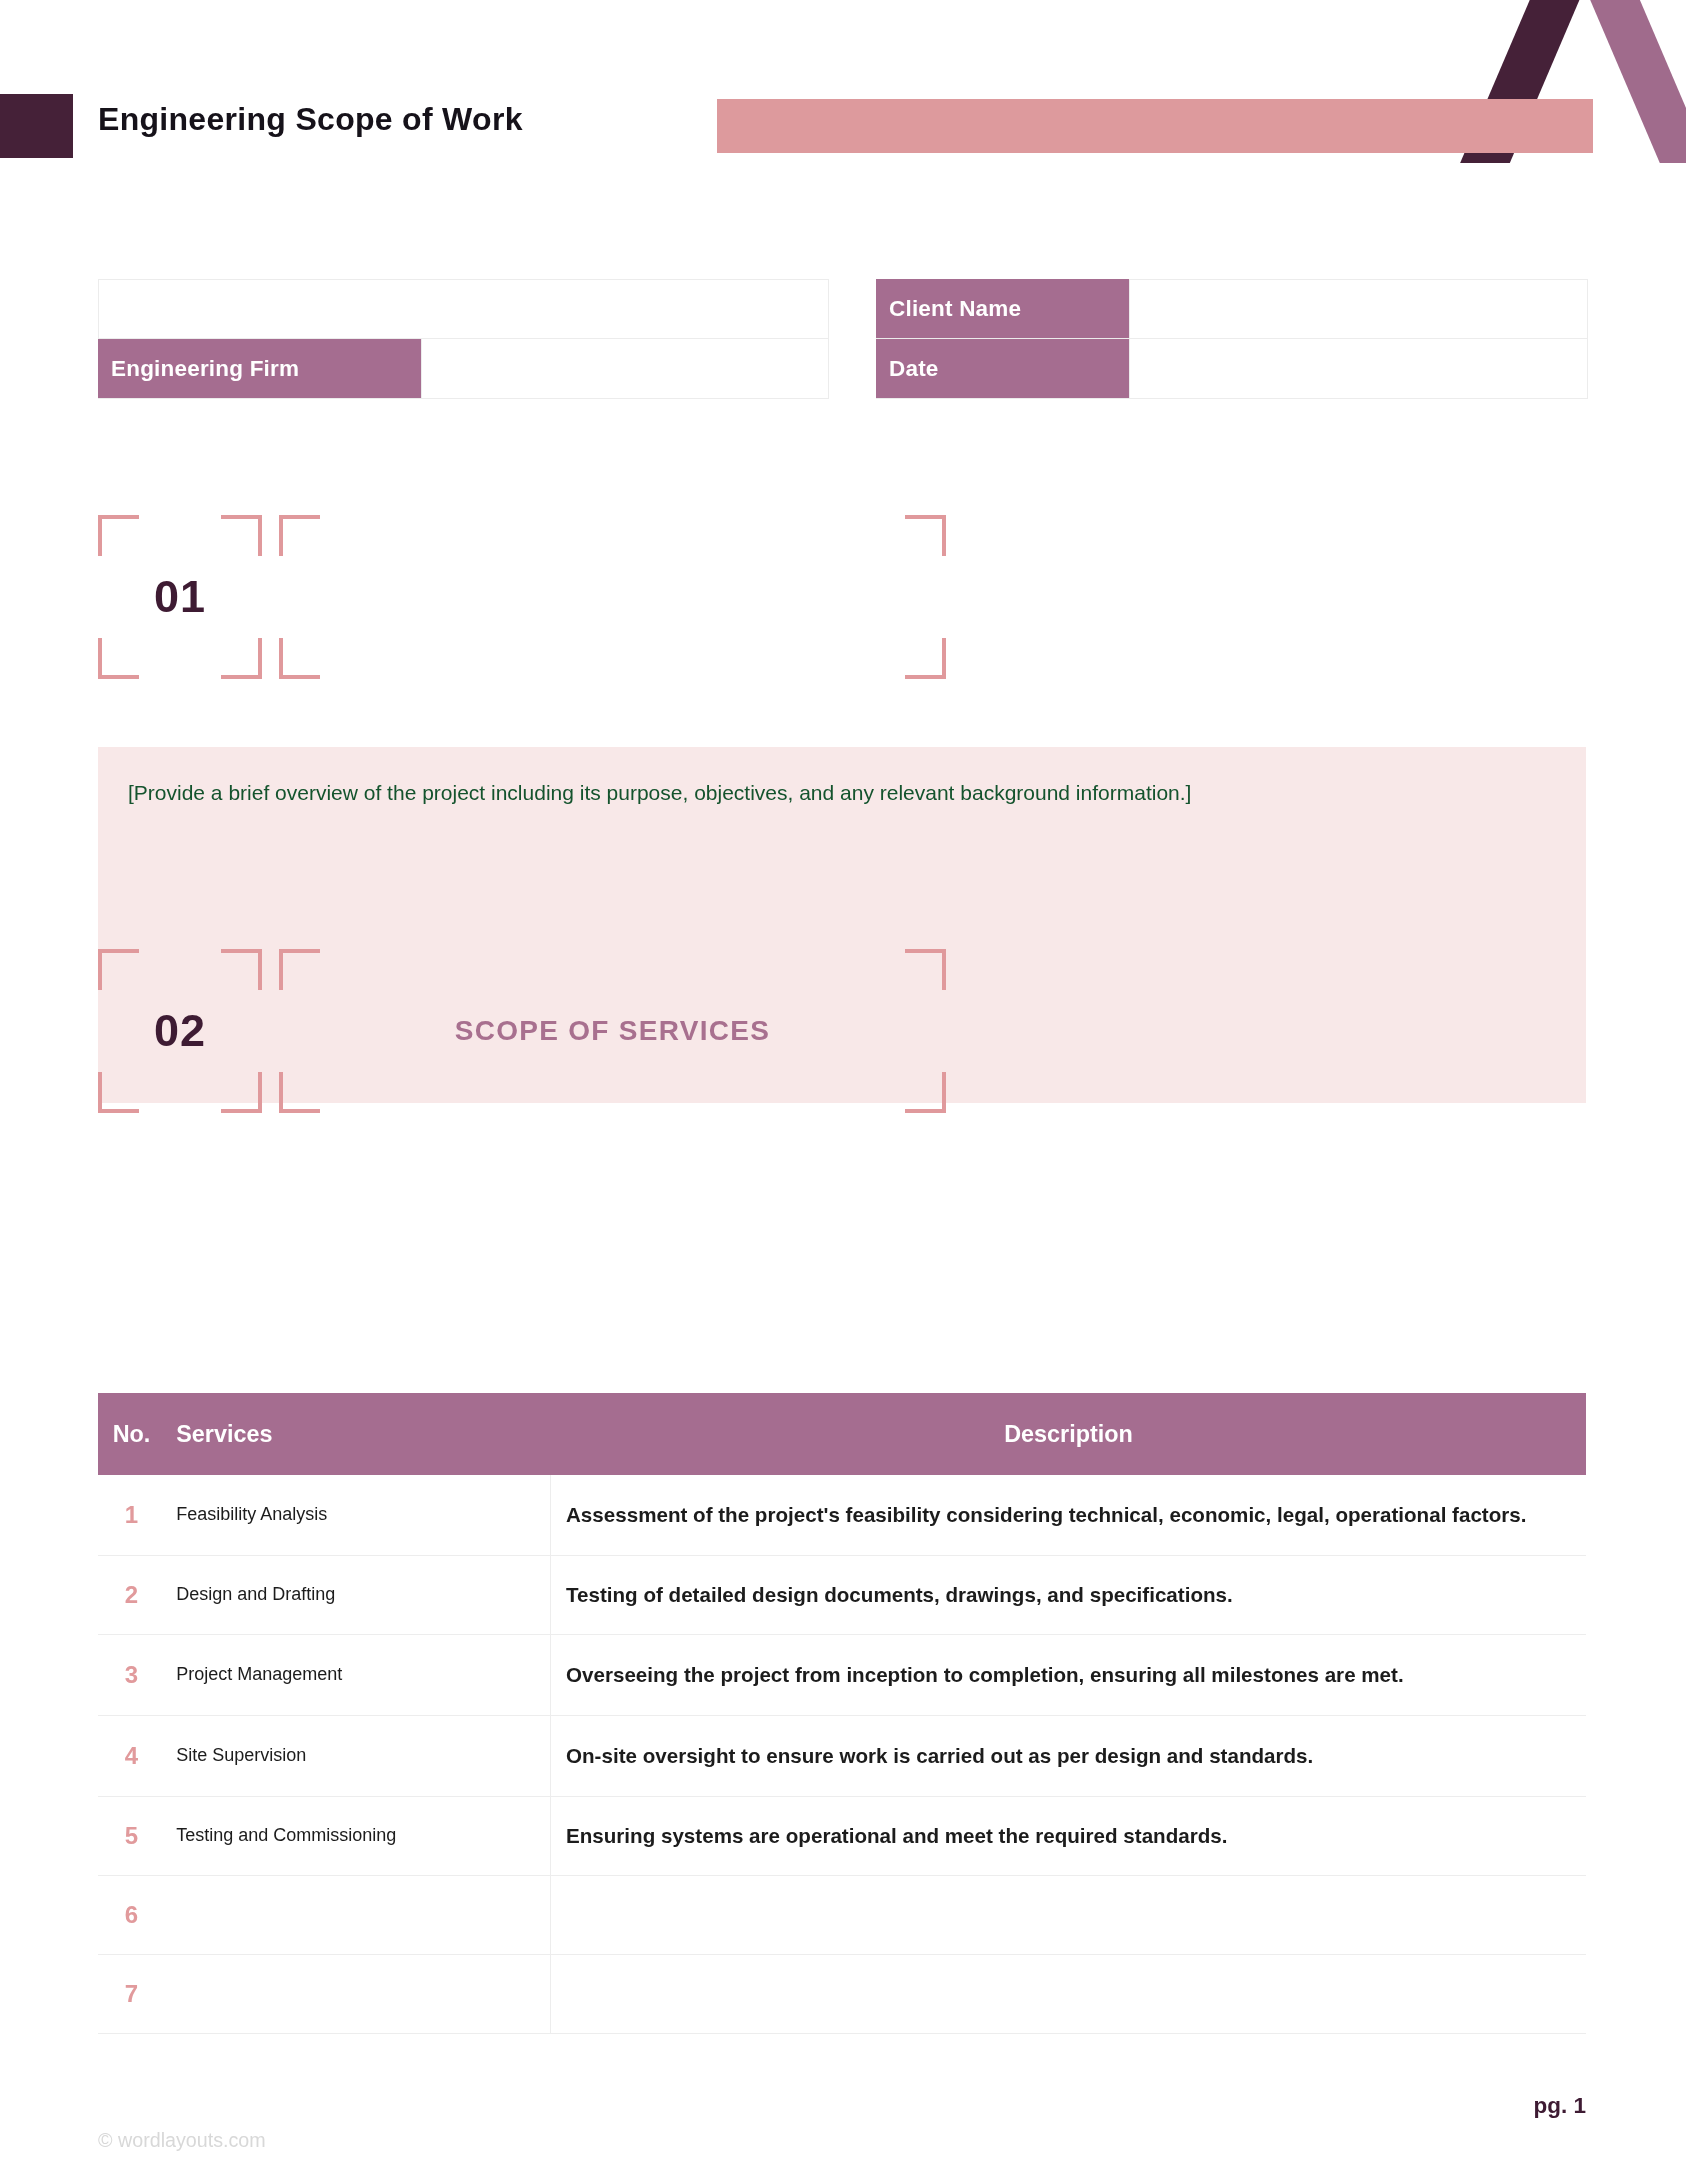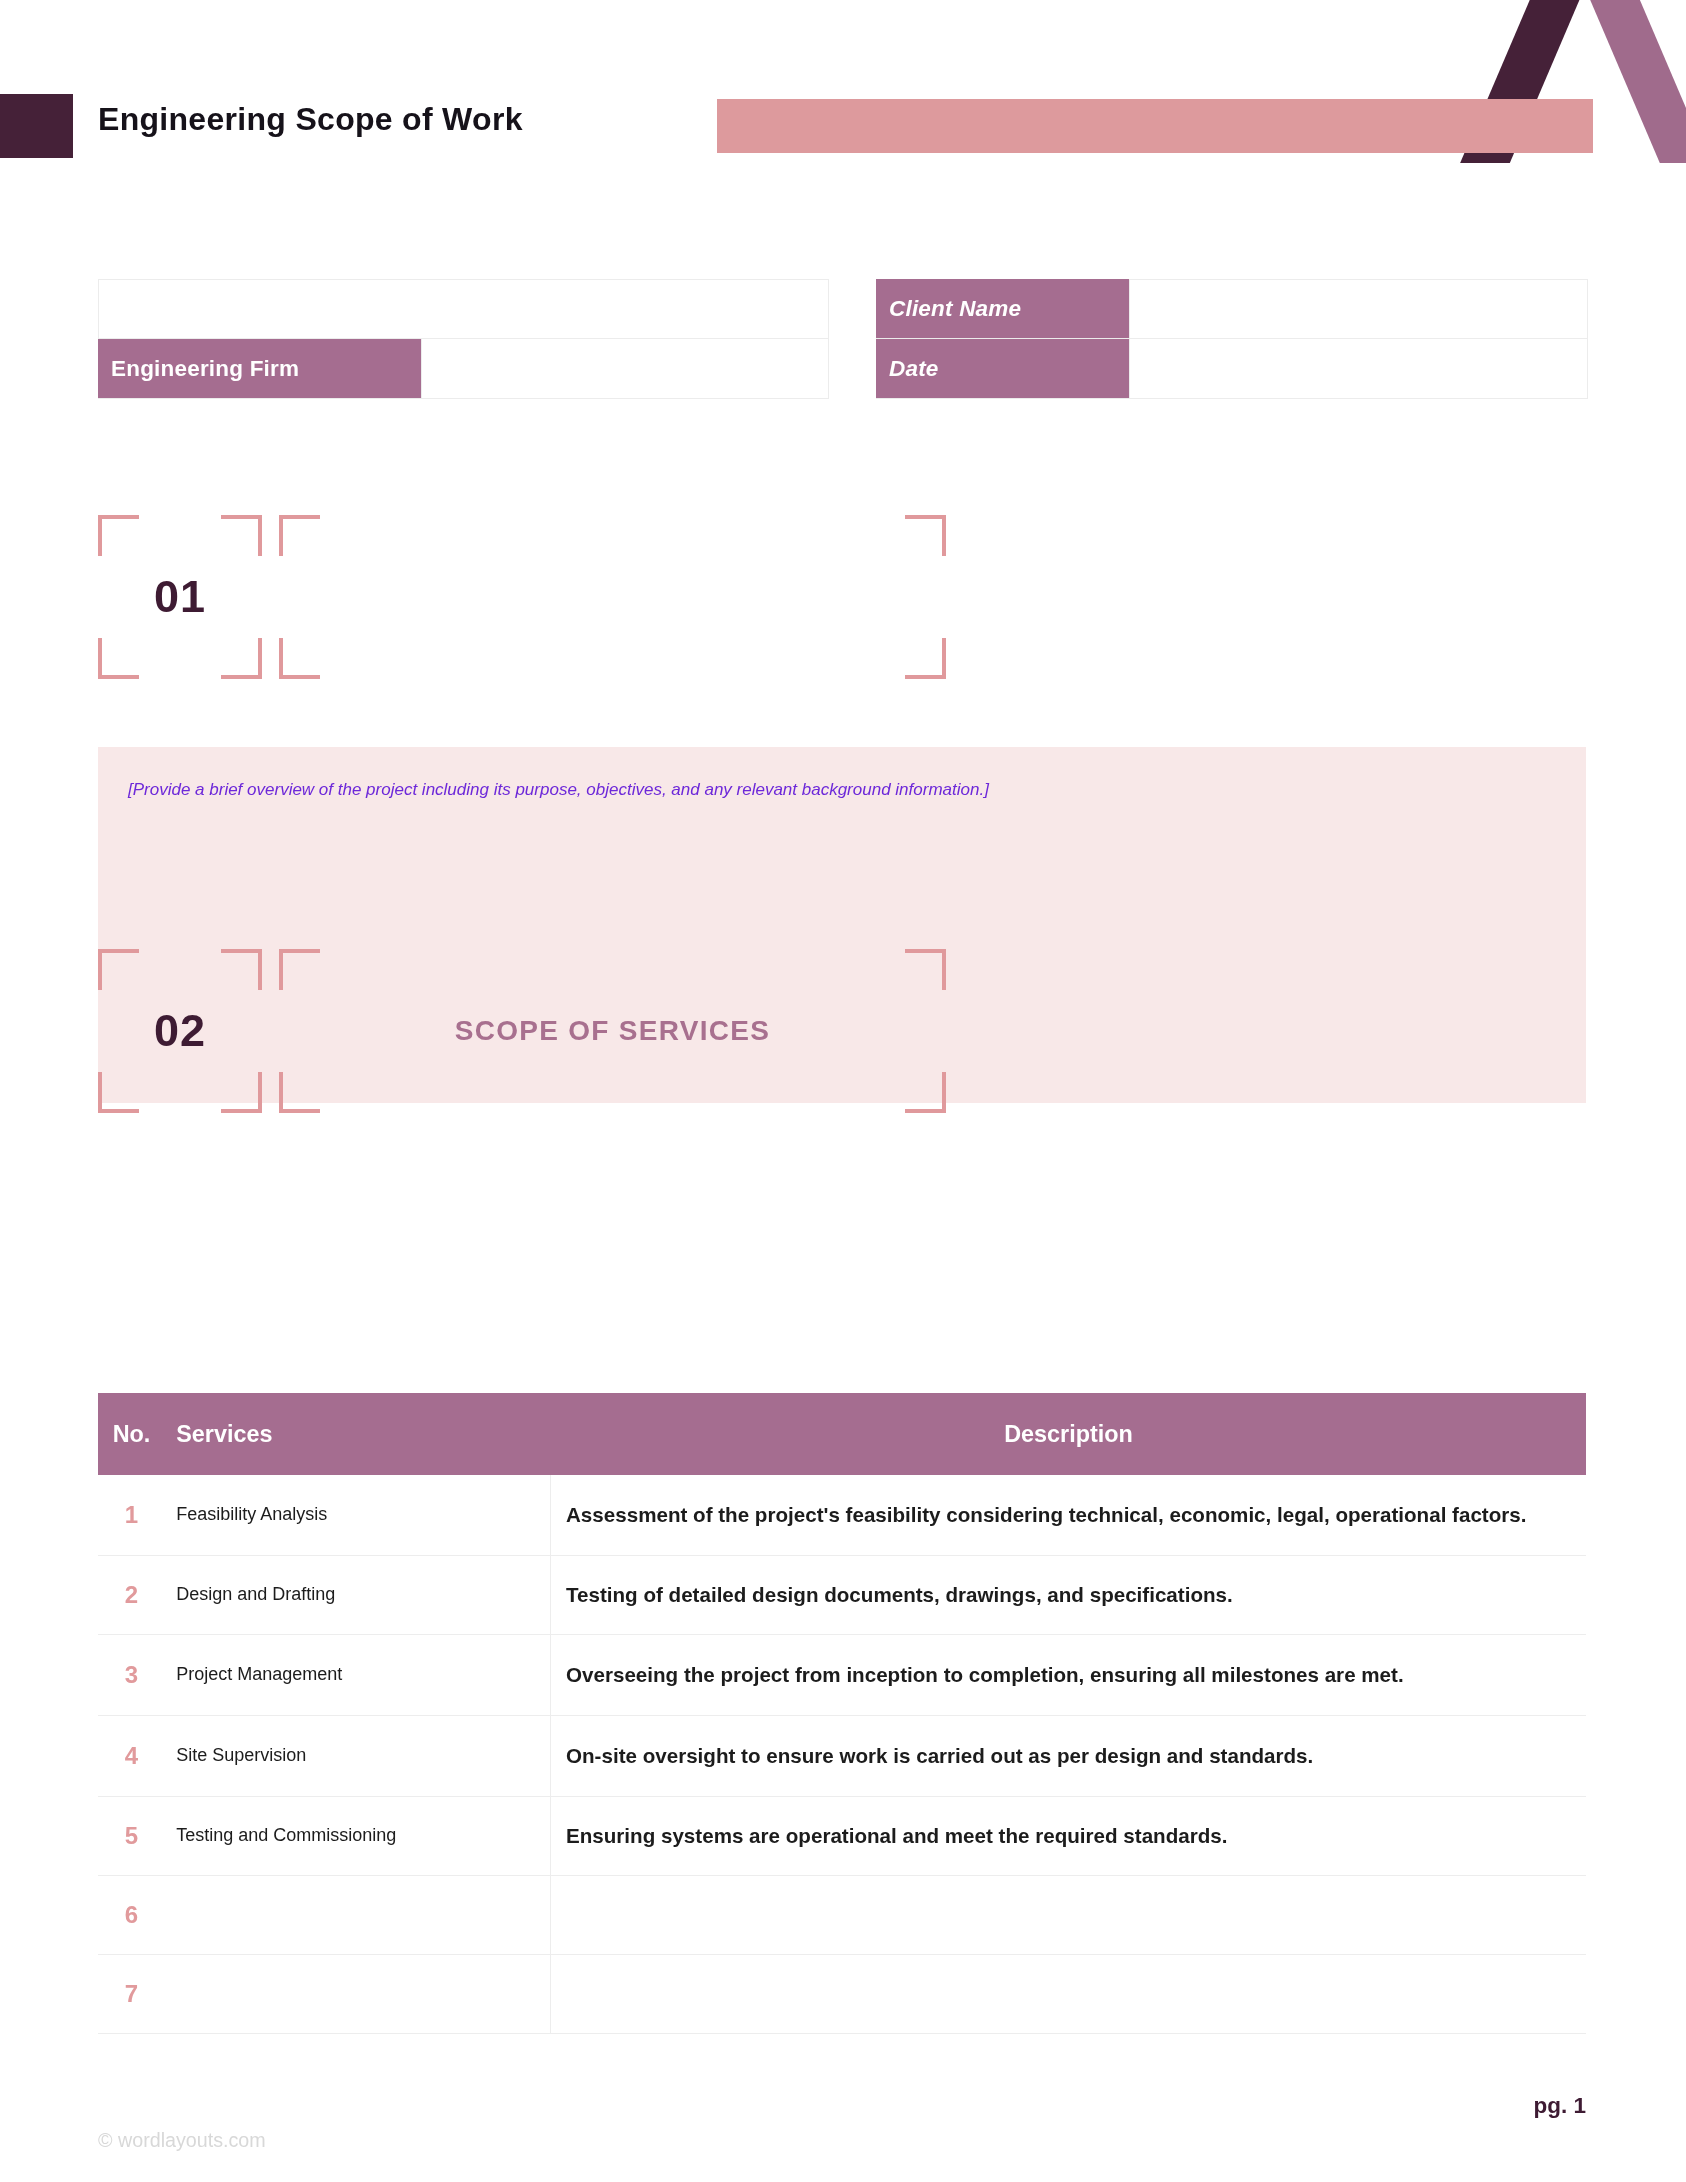--- a/index.html
+++ b/index.html
@@ -60,21 +60,20 @@
   
   .form-left {
     position: absolute;
     left: 98px; top: 279px;
     width: 731px;
   }
   .form-right {
     position: absolute;
     left: 876px; top: 279px;
     width: 712px;
-    font-style: italic;
   }
 
   .frow {
     display: flex;
     border-bottom: 1.4px solid #ececec;
     height: 60px;
   }
   .frow:last-child { border-bottom: 1.4px solid #ececec; }
 
   .flabel {
@@ -159,25 +158,24 @@
 
   
   .desc-box {
     position: absolute;
     left: 98px; top: 747px;
     width: 1488px; height: 356px;
     background: #f8e8e8;
     padding: 31px 30px;
   }
   .desc-text {
-    font-size: 17px;
+    font-size: 21px;
     line-height: 1.42;
-    color: #6d28d9;
+    color: #14532d;
     max-width: 1377px;
-    font-style: italic;
   }
 
   
   .svc-table {
     position: absolute;
     left: 98px; top: 1393px;
     width: 1488px;
   }
 
   .svc-head {

